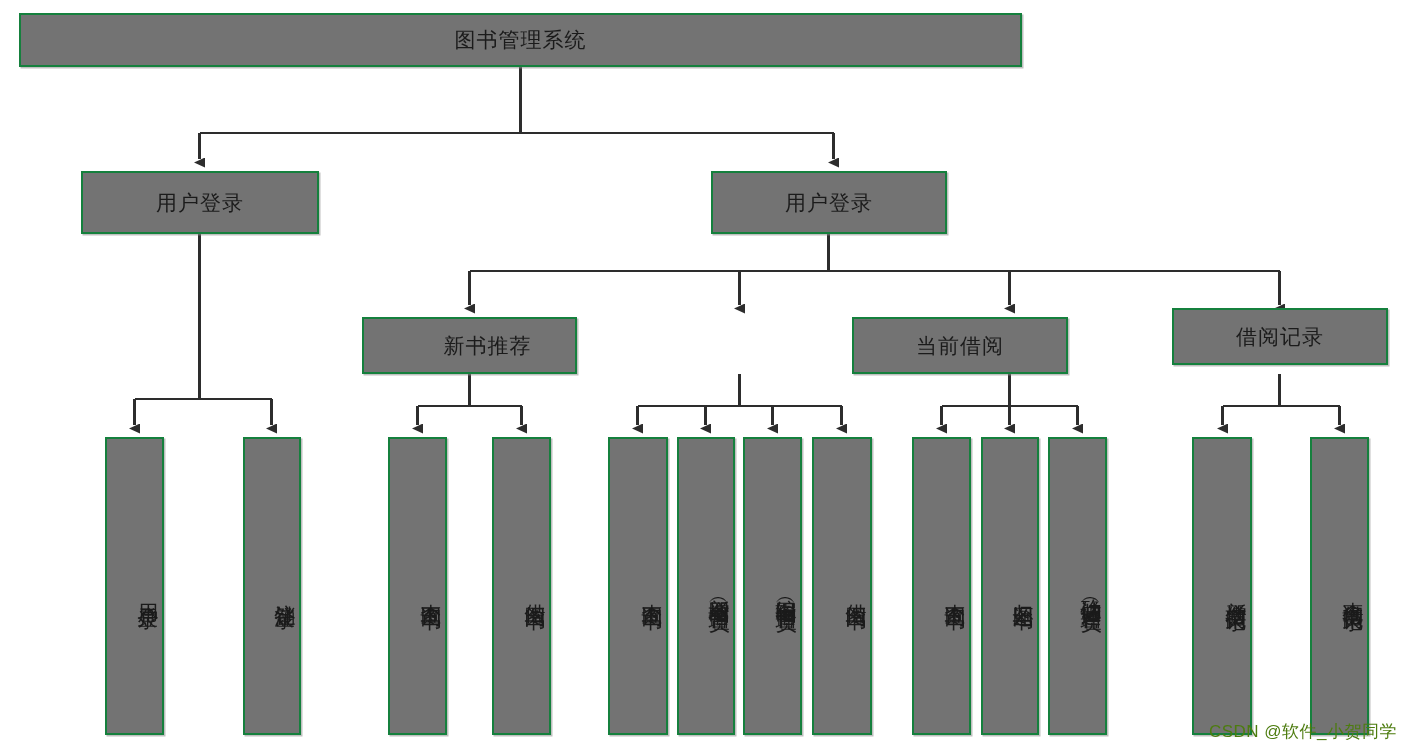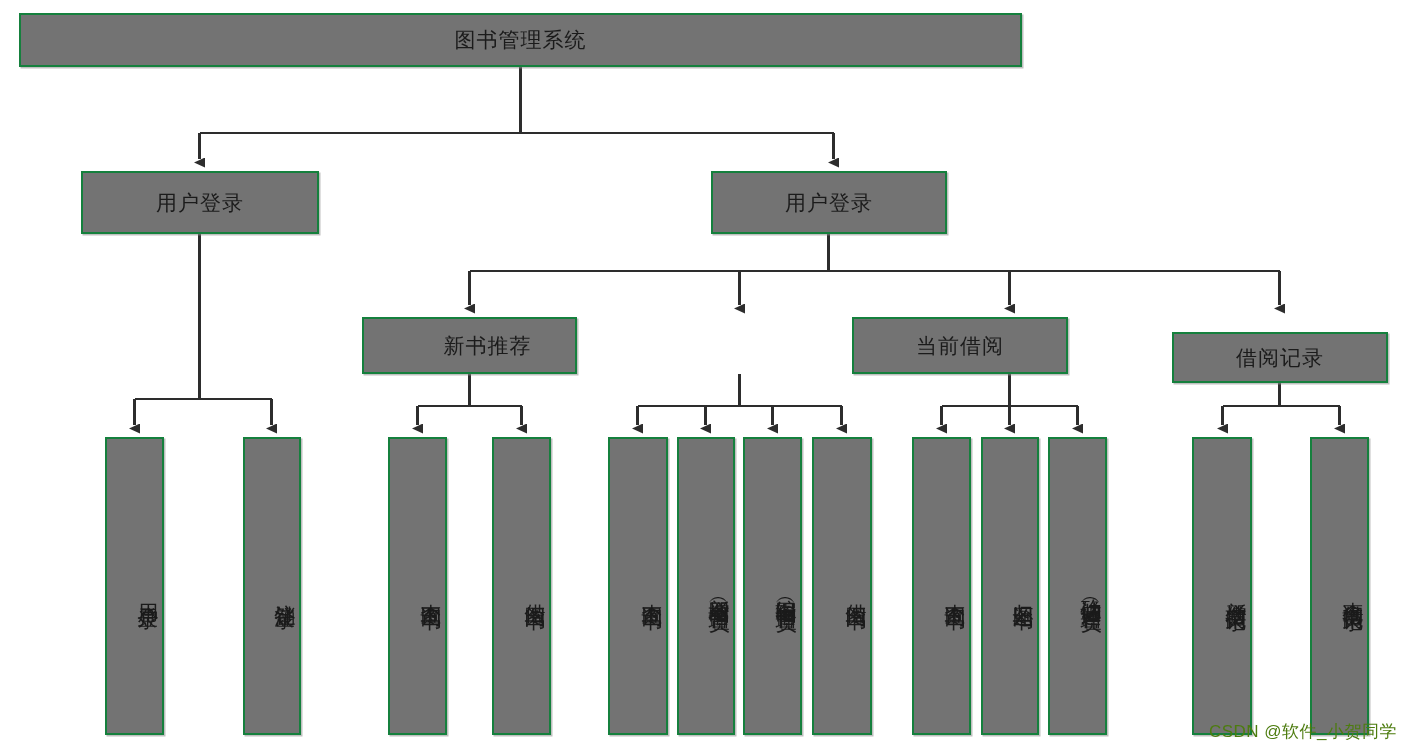--- a/index.html
+++ b/index.html
@@ -135,21 +135,21 @@
   <div class="node horiz" style="left:711px; top:171px; width:236px; height:63px;">
     <span class="lbl">用户登录</span>
   </div>
 
   <div class="node horiz" style="left:362px; top:317px; width:215px; height:57px;padding-left:36px;">
     <span class="lbl">新书推荐</span>
   </div>
   <div class="node horiz" style="left:852px; top:317px; width:216px; height:57px;">
     <span class="lbl">当前借阅</span>
   </div>
-  <div class="node horiz" style="left:1172px; top:332px; width:216px; height:51px;">
+  <div class="node horiz" style="left:1172px; top:308px; width:216px; height:57px;">
     <span class="lbl">借阅记录</span>
   </div>
 
   <div class="node vert" style="left:105px; top:437px; width:59px; height:298px;">
     <span class="lbl">用户登录</span>
   </div>
   <div class="node vert" style="left:243px; top:437px; width:58px; height:298px;">
     <span class="lbl">注销登录</span>
   </div>
 

